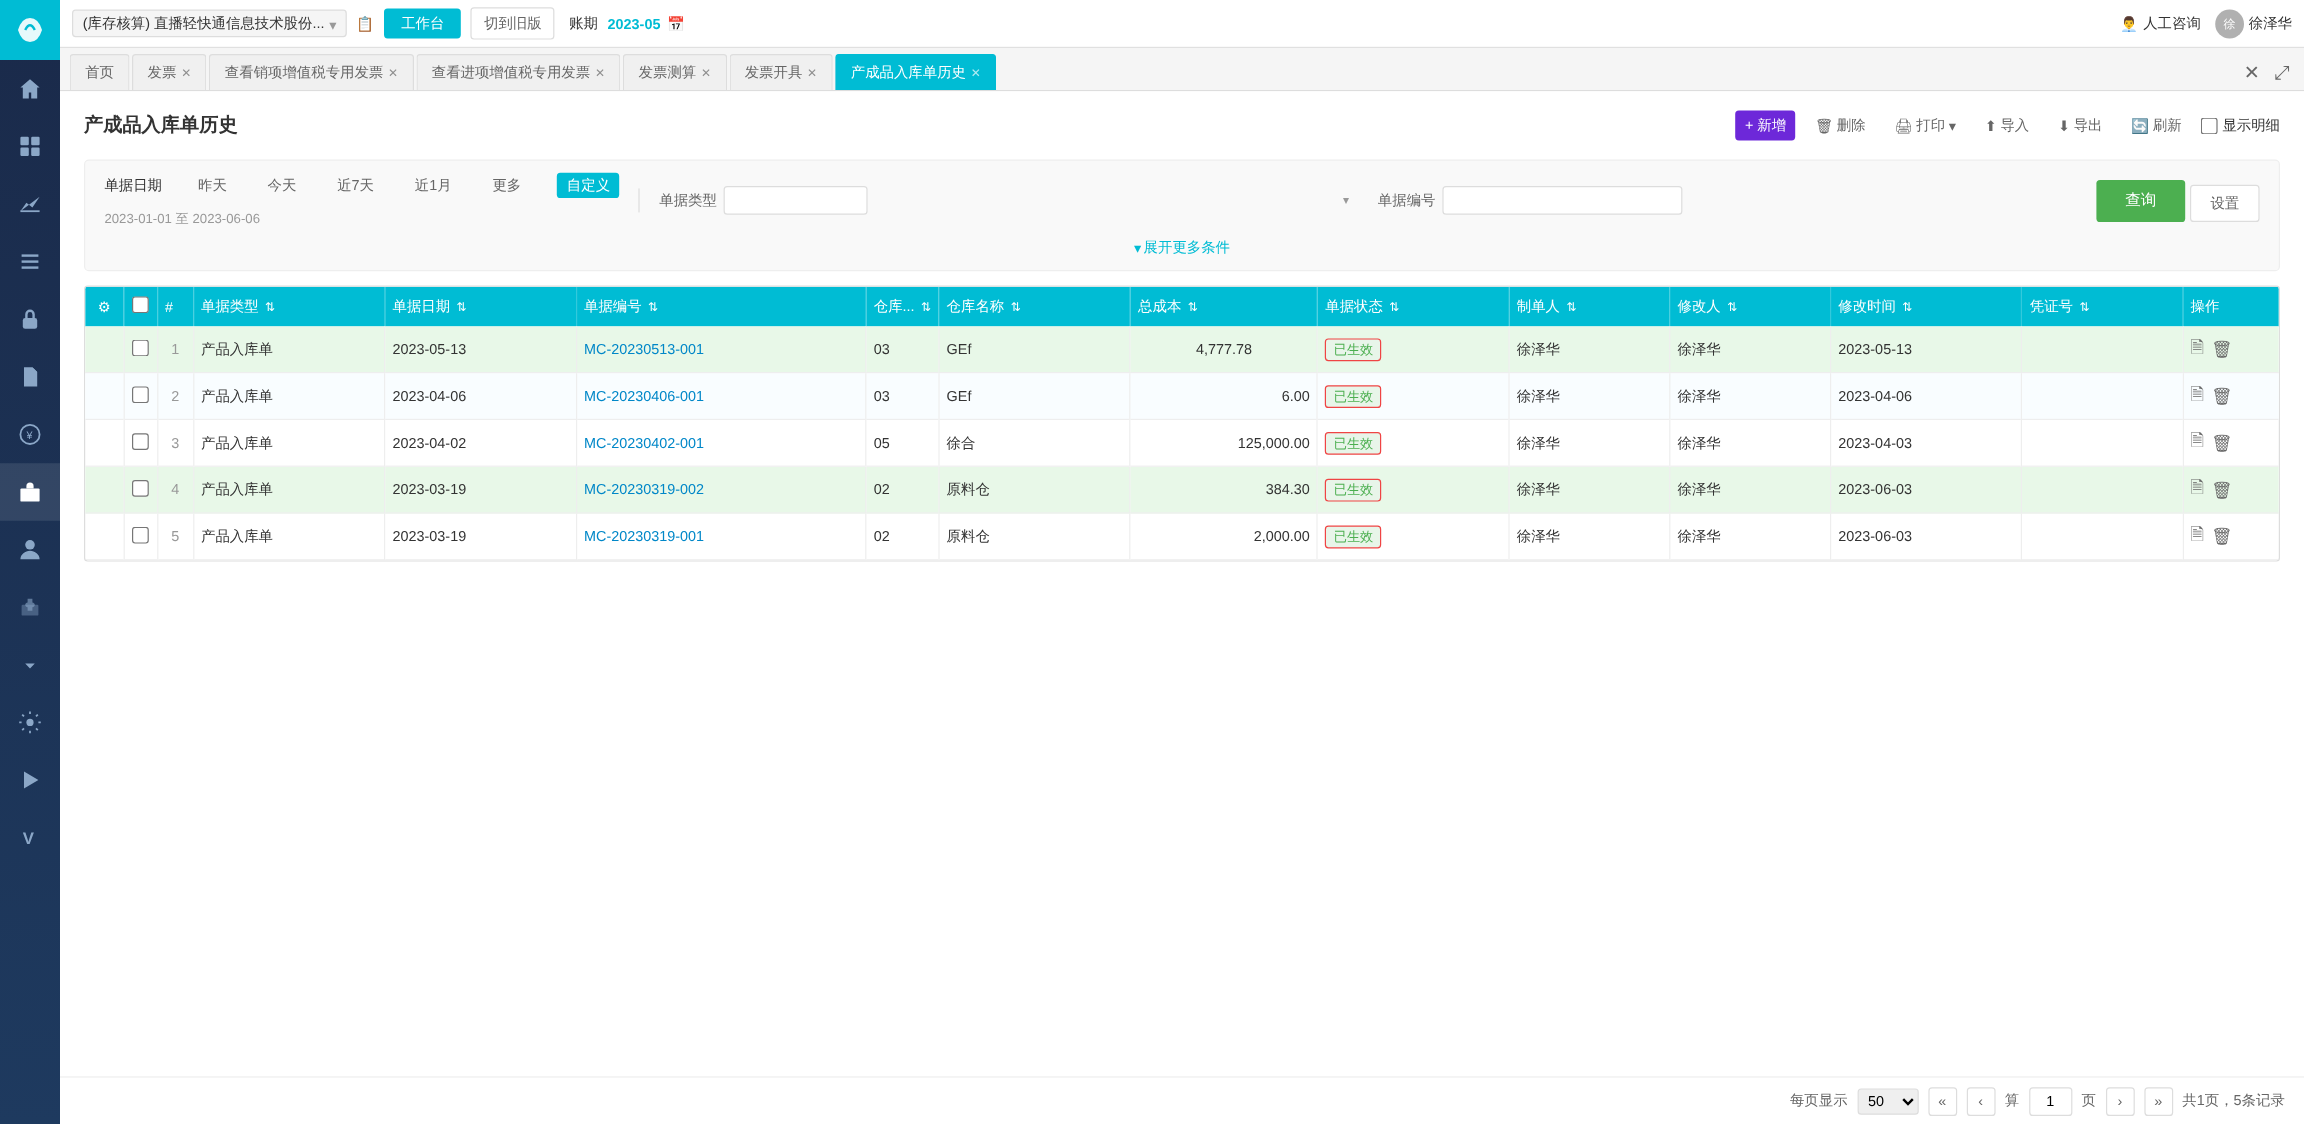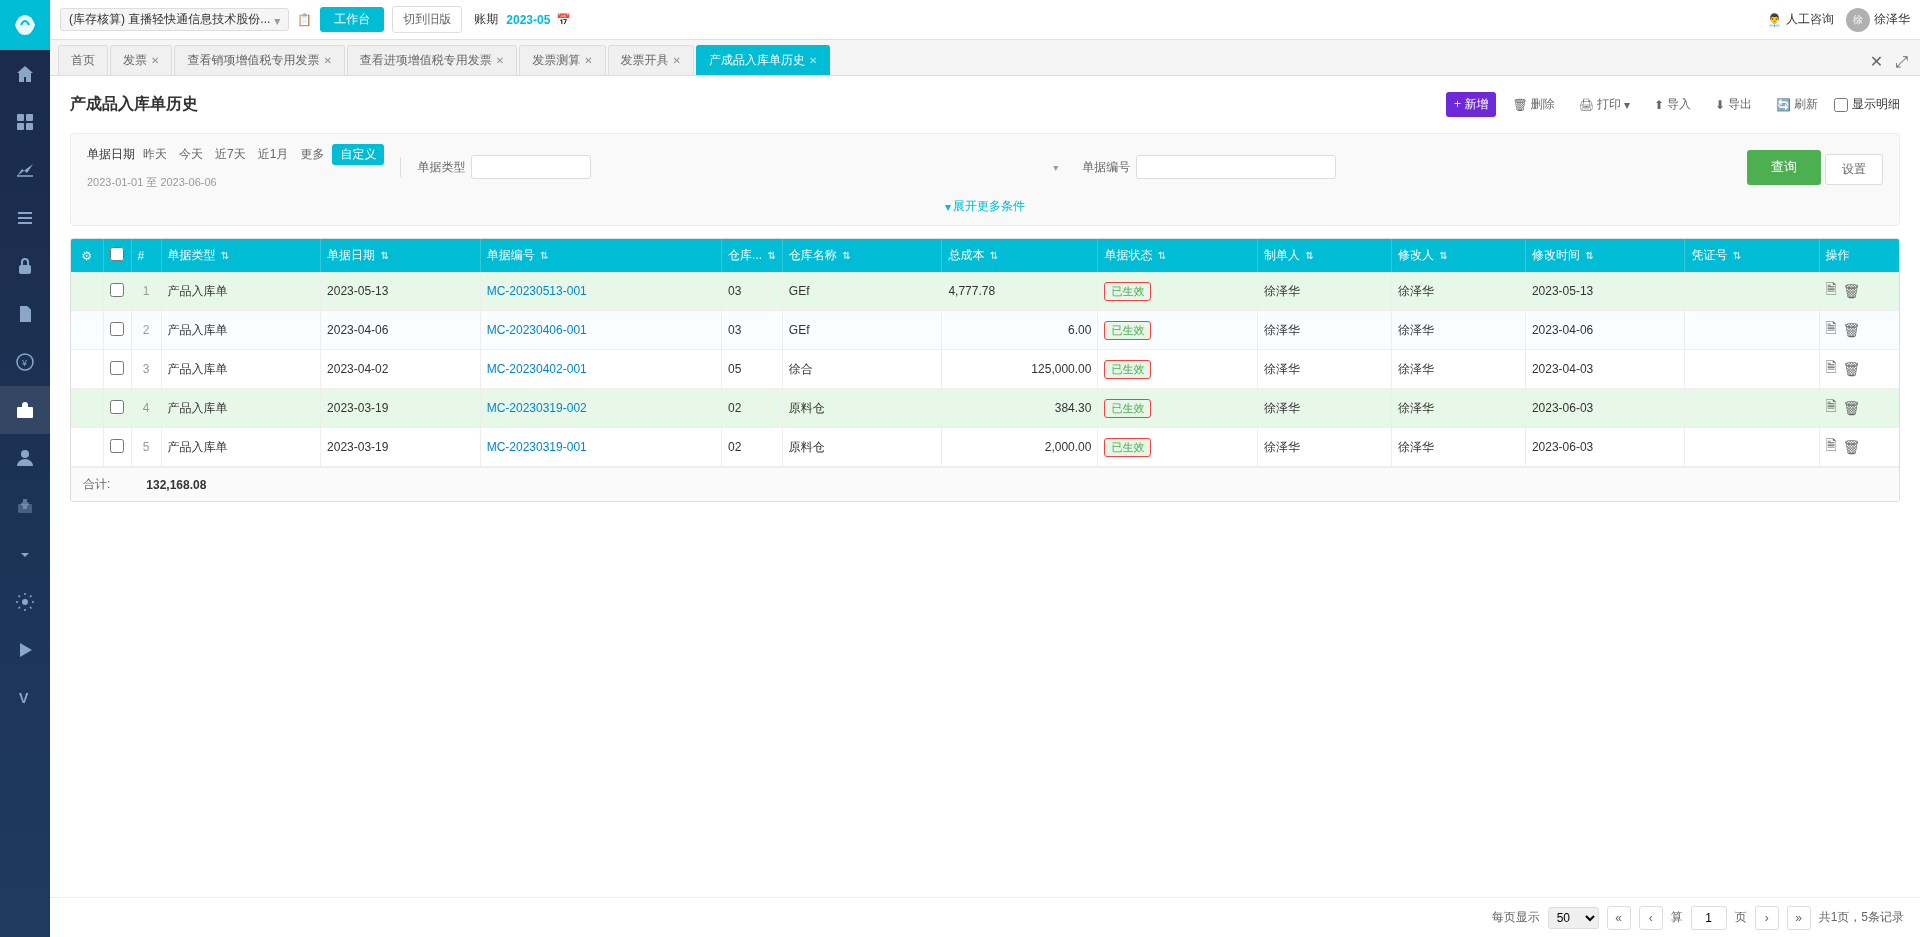--- a/index.html
+++ b/index.html
@@ -46,21 +46,21 @@
     .page-title { font-size: 16px; font-weight: bold; color: #333; }
     .page-actions { display: flex; gap: 8px; }
     .action-btn { display: flex; align-items: center; gap: 3px; background: none; border: none; cursor: pointer; font-size: 12px; color: #666; padding: 4px 8px; border-radius: 3px; }
     .action-btn.primary { background: #6d28d9; color: #fff; }
 
     
     .filter-section { background: #f9f9f9; border: 1px solid #eee; border-radius: 4px; padding: 10px 16px; margin-bottom: 12px; }
     .filter-row { display: flex; align-items: center; gap: 16px; flex-wrap: wrap; }
     .filter-label { font-size: 12px; color: #333; white-space: nowrap; }
     .filter-date-shortcuts { display: flex; gap: 4px; align-items: center; }
-    .filter-shortcut { background: none; border: none; cursor: pointer; font-size: 12px; color: #666; padding: 2px 4px; }
+    .filter-shortcut { background: none; border: none; cursor: pointer; font-size: 12px; color: #666; padding: 2px 4px; margin-left: 22px; }
     .filter-shortcut.custom { background: #00bcd4; color: #fff; border-radius: 3px; padding: 2px 8px; }
     .filter-date-range { font-size: 11px; color: #999; margin-top: 8px; }
     .filter-divider { width: 1px; height: 20px; background: #ddd; }
     .filter-field { display: flex; align-items: center; gap: 6px; flex: 1; }
     .filter-field-label { font-size: 12px; color: #666; white-space: nowrap; }
     .filter-select { border: 1px solid #ddd; border-radius: 3px; padding: 4px 24px 4px 8px; font-size: 12px; background: #fff; min-width: 120px; appearance: none; cursor: pointer; position: relative; }
     .filter-input { border: 1px solid #ddd; border-radius: 3px; padding: 4px 8px; font-size: 12px; background: #fff; width: 200px; }
     .select-wrapper { position: relative; display: inline-block; flex: 1; }
     .select-wrapper::after { content: "▾"; position: absolute; right: 8px; top: 50%; transform: translateY(-50%); color: #999; pointer-events: none; font-size: 10px; }
     .filter-expand { display: flex; align-items: center; gap: 2px; color: #00bcd4; cursor: pointer; font-size: 12px; background: none; border: none; }
@@ -371,21 +371,21 @@
       <td></td>
       <td class="check-col">
         <input type="checkbox" style="">
       </td>
       <td class="row-num">1</td>
       <td>产品入库单</td>
       <td>2023-05-13</td>
       <td class="link-cell">MC-20230513-001</td>
       <td>03</td>
       <td>GEf</td>
-      <td style="text-align:left;margin-top:26px;">4,777.78</td>
+      <td style="text-align:center;margin-top:26px;">4,777.78</td>
       <td>
         <span class="status-badge">已生效</span>
       </td>
       <td>徐泽华</td>
       <td>徐泽华</td>
       <td>2023-05-13</td>
       <td></td>
       <td>
         <div class="action-icons">
           <span class="action-icon" title="编辑">🗎</span>
@@ -493,24 +493,20 @@
       <td>
         <div class="action-icons">
           <span class="action-icon" title="编辑">🗎</span>
           <span class="action-icon" title="删除">🗑</span>
         </div>
       </td>
     </tr>
           </tbody>
       </table>
 
-      <div class="table-footer">
-        <span class="footer-label">合计:</span>
-        <span class="footer-total">132,168.08</span>
-      </div>
     </div>
 
   </div>
 
   <div class="pagination-bar">
     <span>每页显示</span>
     <select class="page-size-select">
       <option value="50">50</option>
       <option value="20">20</option>
       <option value="100">100</option>

